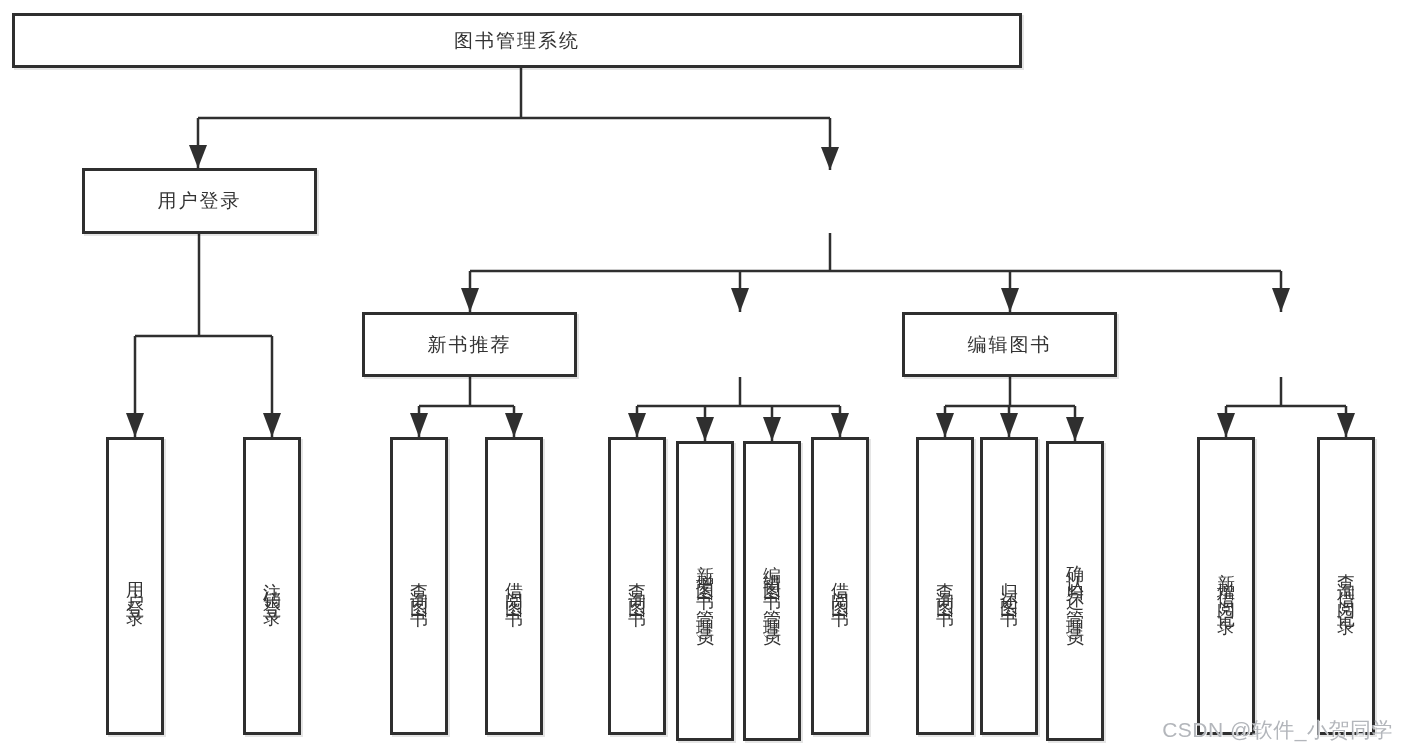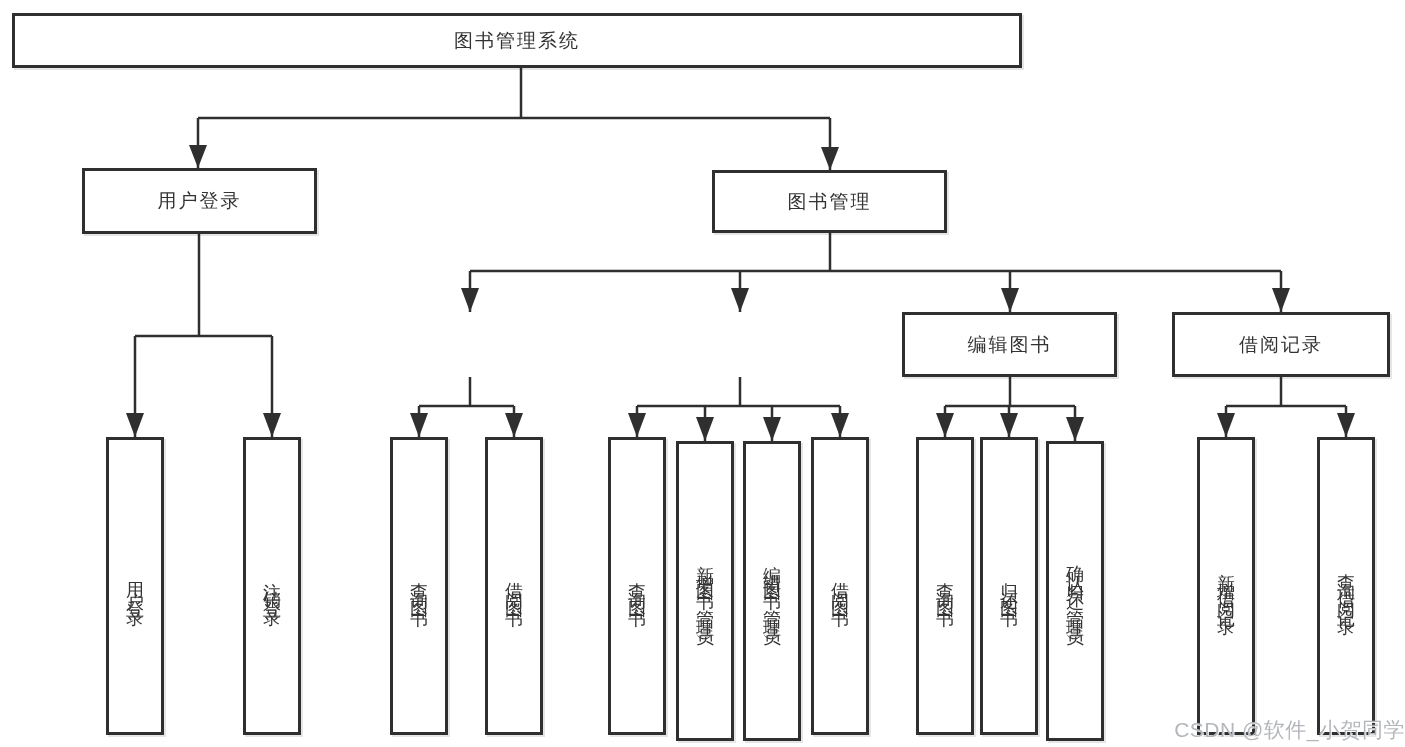--- a/index.html
+++ b/index.html
@@ -36,21 +36,21 @@
   .hnode { font-size: 19px; letter-spacing: 2px; }
   .vnode {
     writing-mode: vertical-rl;
     text-orientation: mixed;
     font-size: 18px;
     letter-spacing: 9px;
     line-height: 1;
   }
   .watermark {
     position: absolute;
-    right: 0; bottom: 3px;
+    right: 12px; bottom: 3px;
     font-size: 21px;
     color: var(--watermark, #b3b6bb);
     letter-spacing: 0.5px;
     z-index: 3;
     text-shadow: 1px 1px 0 rgba(255,255,255,0.9);
   }
 </style>
 </head>
 <body>
 
@@ -114,24 +114,23 @@
     <path d="M1226 406 H1346"></path>
     <path d="M1226 406 V437"></path>
     <path d="M1346 406 V437"></path>
     <polygon points="1226,437 1217,413 1235,413"></polygon>
     <polygon points="1346,437 1337,413 1355,413"></polygon>
   </svg>
 
   <div class="node hnode" style="left:12px;top:13px;width:1010px;height:55px">图书管理系统</div>
 
   <div class="node hnode" style="left:82px;top:168px;width:235px;height:66px">用户登录</div>
-  <div class="node hnode" style="left:712px;top:170px;width:235px;height:63px">图书管理</div>
 
+  <div class="node hnode" style="left:362px;top:312px;width:215px;height:65px">新书推荐</div>
   <div class="node hnode" style="left:902px;top:312px;width:215px;height:65px">编辑图书</div>
-  <div class="node hnode" style="left:1172px;top:312px;width:218px;height:65px">借阅记录</div>
 
   <div class="node vnode" style="left:106px;top:437px;width:58px;height:298px">用户登录</div>
   <div class="node vnode" style="left:243px;top:437px;width:58px;height:298px">注销登录</div>
 
   <div class="node vnode" style="left:390px;top:437px;width:58px;height:298px">查询图书</div>
   <div class="node vnode" style="left:485px;top:437px;width:58px;height:298px">借阅图书</div>
 
   <div class="node vnode" style="left:608px;top:437px;width:58px;height:298px">查询图书</div>
   <div class="node vnode" style="left:676px;top:441px;width:58px;height:300px">新增图书（管理员）</div>
   <div class="node vnode" style="left:743px;top:441px;width:58px;height:300px">编辑图书（管理员）</div>

